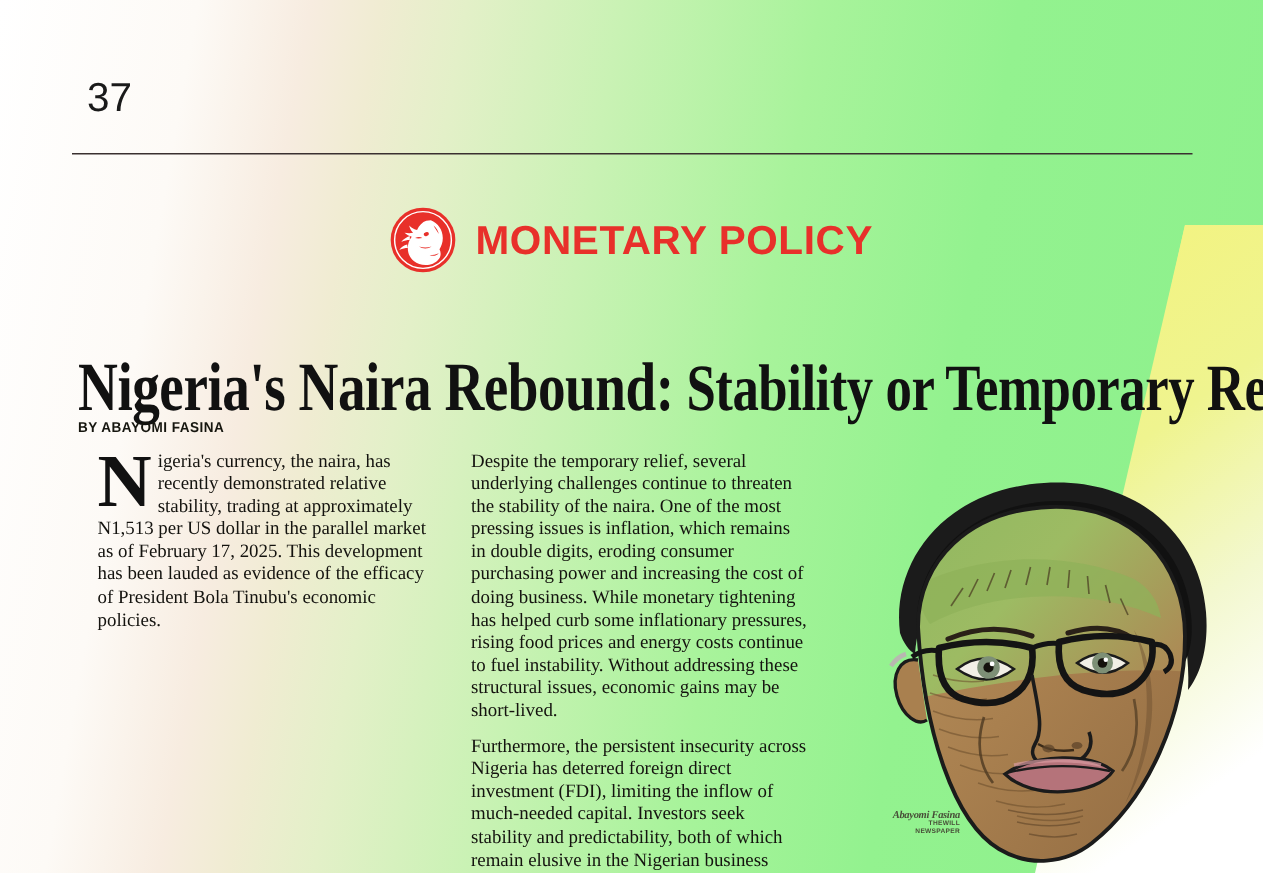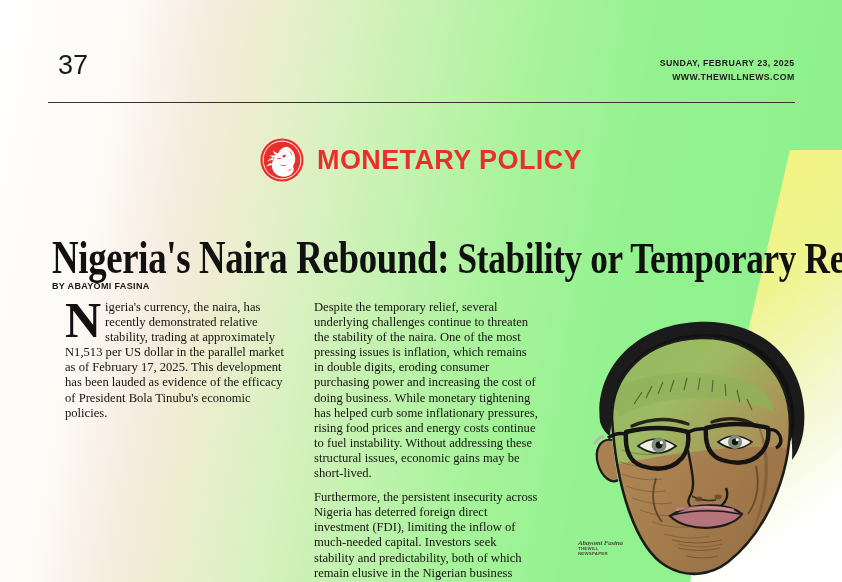--- a/index.html
+++ b/index.html
@@ -176,21 +176,21 @@
     width: 282px;
     height: 282px;
     overflow: hidden;
   }
   .illustration svg { display: block; }
   .art-signature {
     position: absolute;
     left: 18px;
     top: 241px;
     width: 62px;
-    text-align: left;
+    text-align: right;
     font-family: "Liberation Sans", sans-serif;
     font-size: 4.4px;
     font-weight: 700;
     color: #3a3028;
     letter-spacing: 0.2px;
     line-height: 5.2px;
     opacity: 0.85;
   }
   .art-signature .sig-name {
     font-family: "Liberation Serif", serif;
@@ -215,24 +215,20 @@
         <stop offset="72%" stop-color="#f3f8cf"></stop>
         <stop offset="100%" stop-color="#ffffff"></stop>
       </linearGradient>
     </defs>
     <polygon points="842,150 842,582 690,582 790,150" fill="url(#wedgeGrad)"></polygon>
     <polygon points="790,150 842,150 842,582 694,582" fill="url(#wedgeGrad)"></polygon>
   </svg>
 
   <div class="page-number">37</div>
 
-  <div class="masthead-meta">
-    <div>SUNDAY, FEBRUARY 23, 2025</div>
-    <div>WWW.THEWILLNEWS.COM</div>
-  </div>
 
   <div class="header-rule"></div>
 
   <div class="section-bar">
     <svg class="brand-logo" viewBox="0 0 100 100">
       <circle cx="50" cy="50" r="49" fill="#e8302a"></circle>
       <circle cx="50" cy="50" r="43" fill="none" stroke="#ffffff" stroke-width="2.2"></circle>
       <g fill="#ffffff">
         <path d="M62 20c10 4 18 14 18 27 0 7-2 12-5 17 3 6 2 12-2 16-4 5-11 8-19 8-7 0-13-2-18-6-6-5-9-12-9-20 0-6 2-12 6-17-4-1-8-3-11-6 5 1 9 1 13 0-3-3-5-7-6-11 4 4 8 6 12 7 3-7 8-12 14-14l7-1z"></path>
         <path d="M30 44c-5 2-10 5-13 9 5-2 9-3 13-3z"></path>

